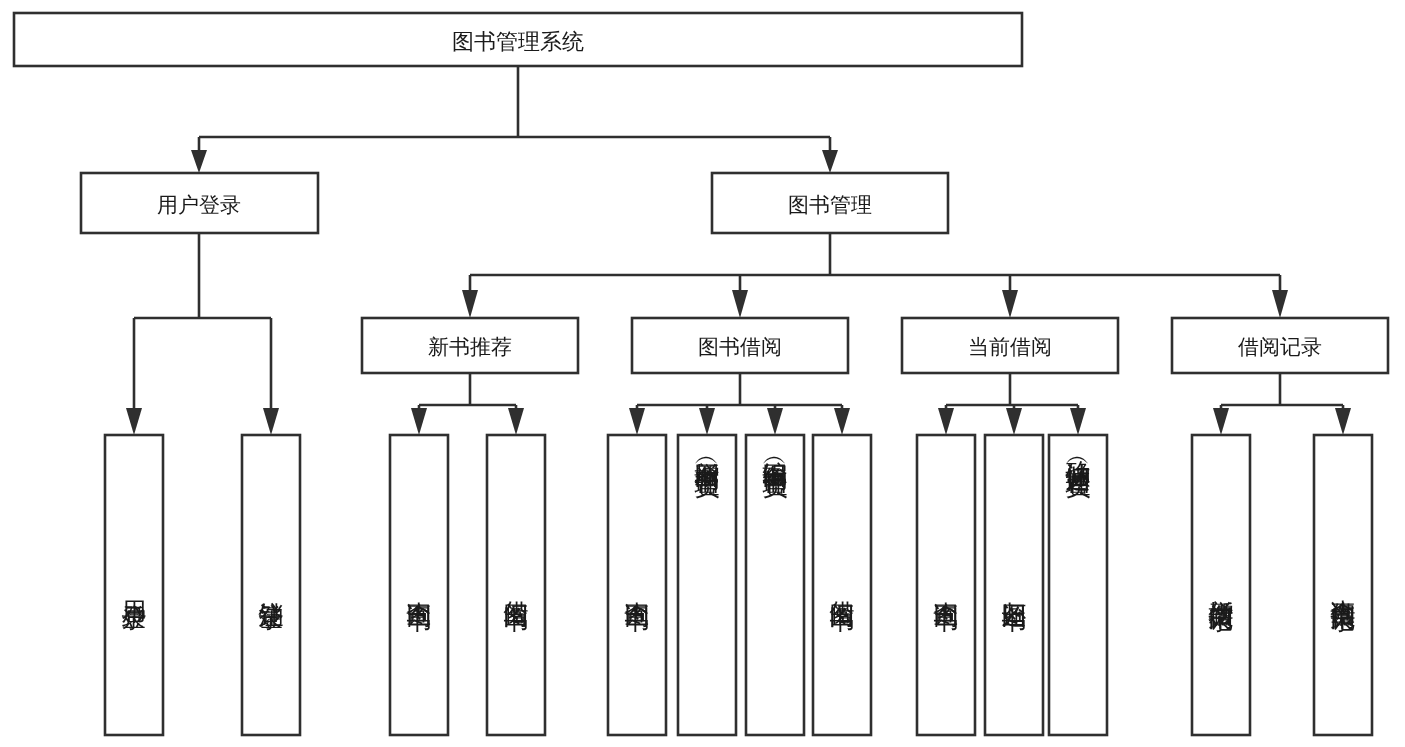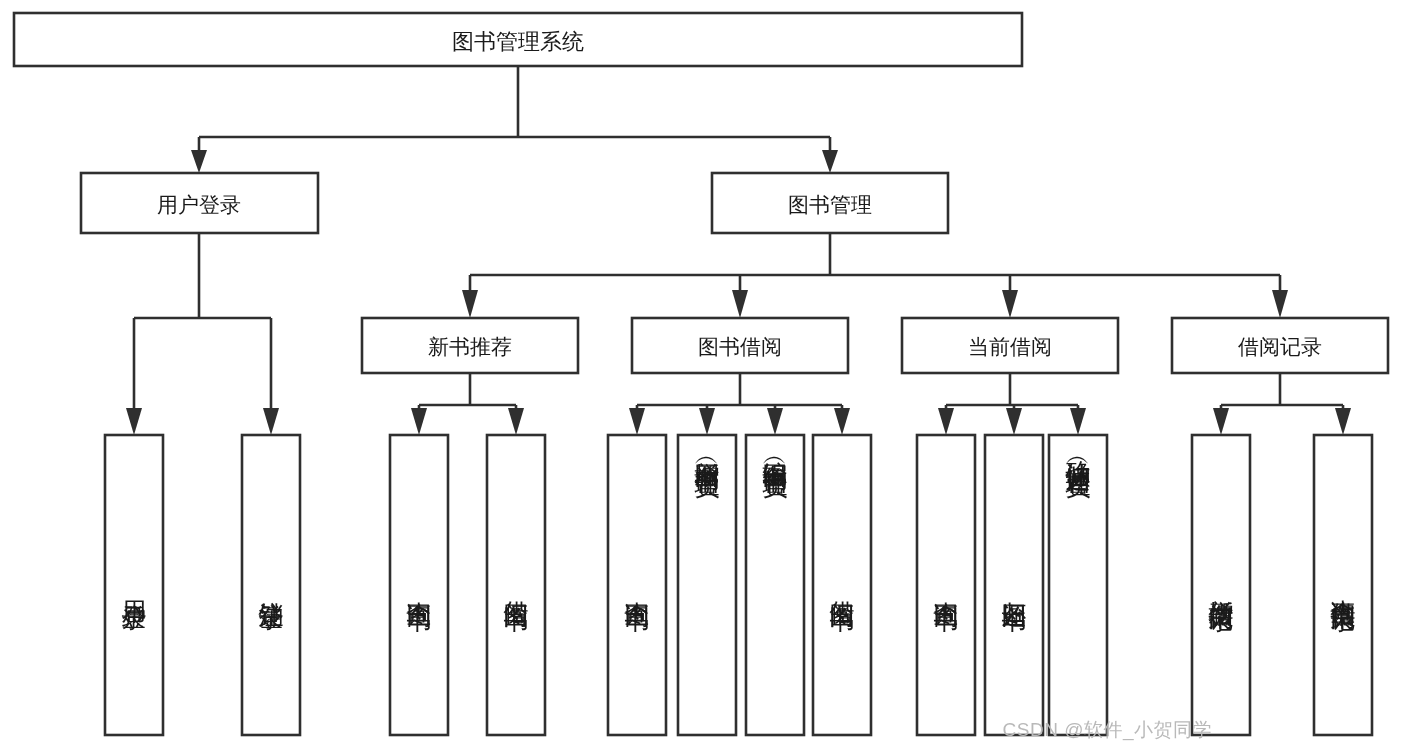--- a/index.html
+++ b/index.html
@@ -250,15 +250,14 @@
     <span class="leaf-label">确认归还（管理员）</span>
   </div>
 
   <div class="leaf-label-wrap" style="left:1192px; top:435px; width:58px; height:300px; align-items:center;">
     <span class="leaf-label">新增借阅记录</span>
   </div>
   <div class="leaf-label-wrap" style="left:1314px; top:435px; width:58px; height:300px; align-items:center;">
     <span class="leaf-label">查询借阅记录</span>
   </div>
 
-  <div class="watermark">CSDN @软件_小贺同学</div>
 
 </div>
 
 </body></html>

